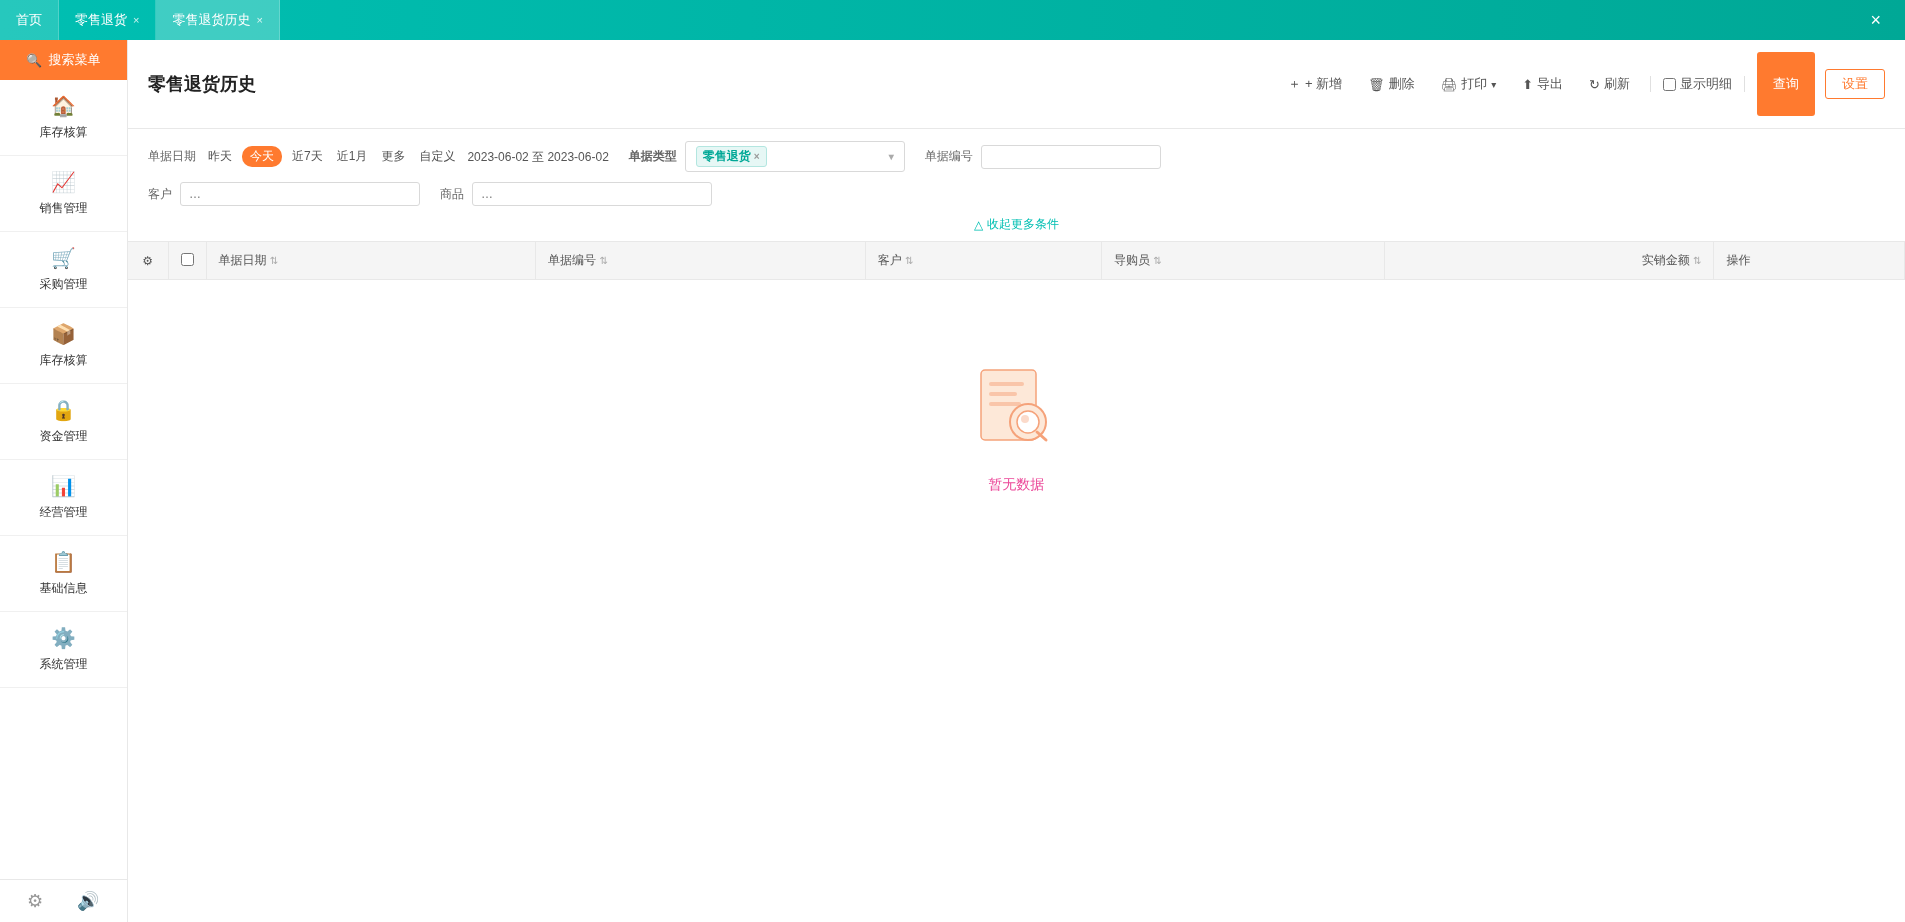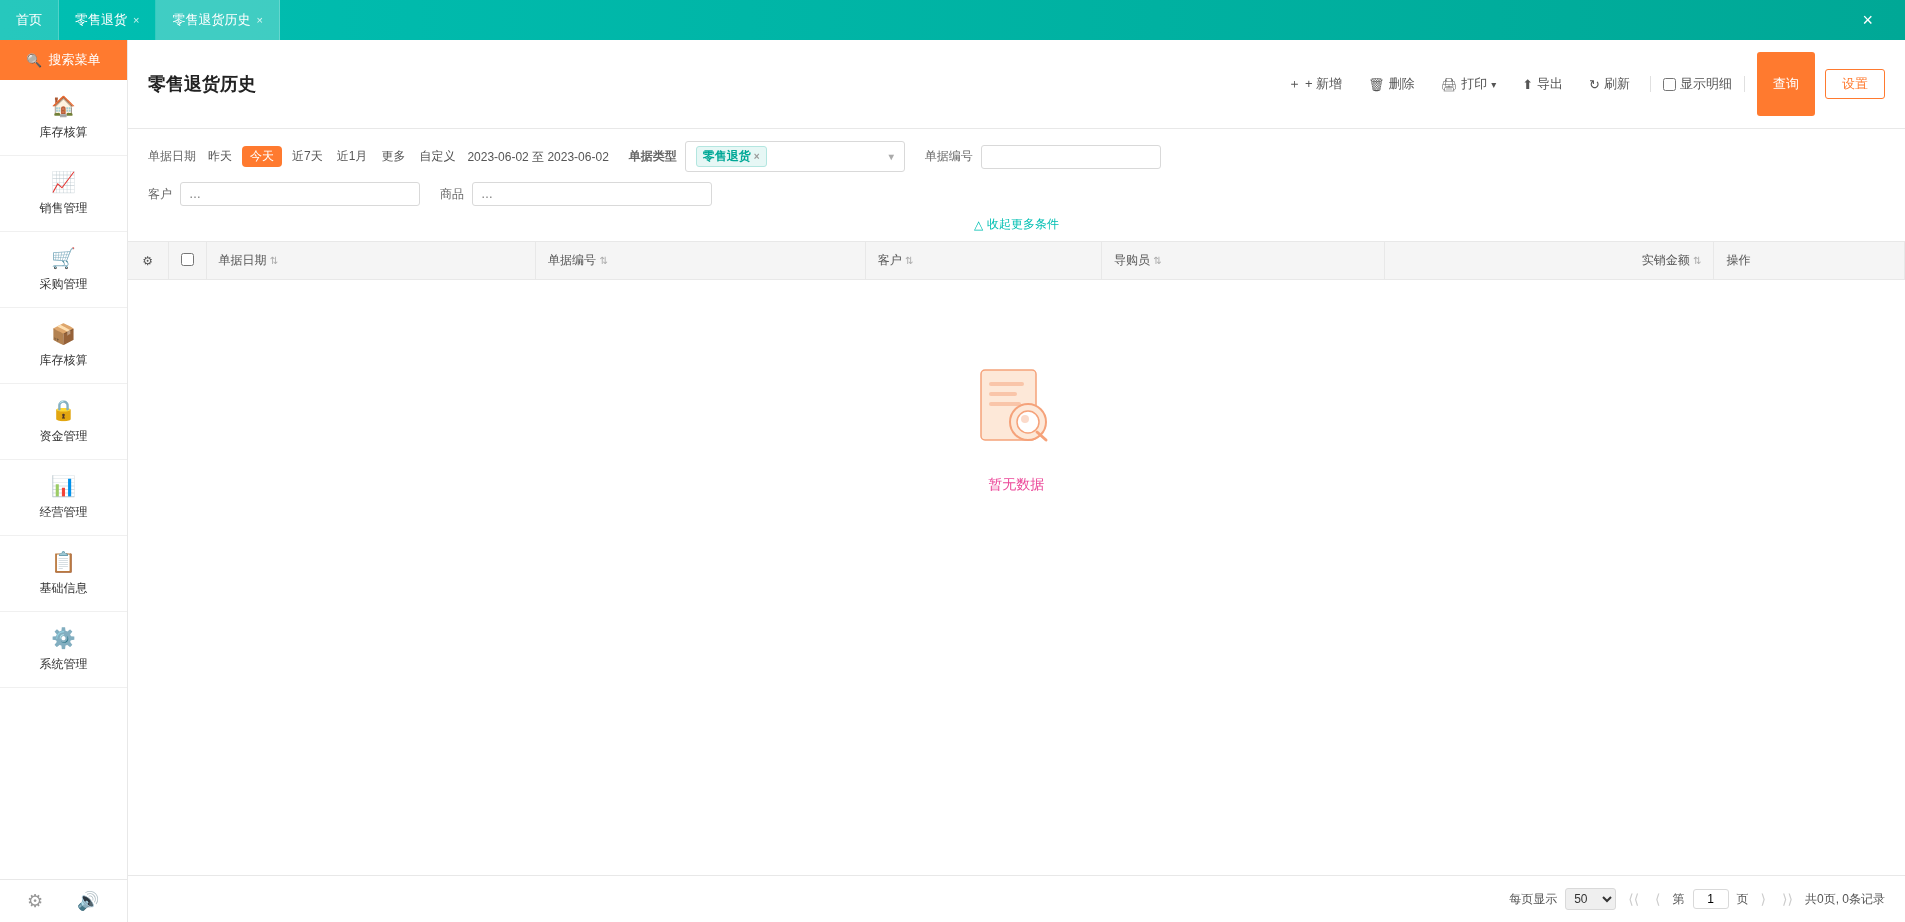--- a/index.html
+++ b/index.html
@@ -4,21 +4,21 @@
   <style>
     * { box-sizing: border-box; margin: 0; padding: 0; font-family: 'Microsoft YaHei', Arial, sans-serif; }
     body { display: flex; flex-direction: column; height: 922px; width: 1905px; overflow: hidden; background: #f5f5f5; }
 
     
     .top-bar {
       height: 40px;
       background: linear-gradient(90deg, #00bfb2, #00a896);
       display: flex;
       align-items: center;
-      padding: 0 8px 0 0;
+      padding: 0 0 0 0;
       flex-shrink: 0;
     }
     .top-bar-tabs {
       display: flex;
       align-items: stretch;
       height: 100%;
       flex: 1;
     }
     .top-tab {
       display: flex;
@@ -118,21 +118,21 @@
       border-bottom: 1px solid #e8e8e8;
       flex-shrink: 0;
     }
     .filter-row { display: flex; align-items: center; gap: 20px; margin-bottom: 10px; flex-wrap: wrap; }
     .filter-label { font-size: 12px; color: #666; white-space: nowrap; }
     .filter-date-options { display: flex; align-items: center; gap: 6px; }
     .date-option {
       font-size: 12px; color: #555; cursor: pointer; padding: 2px 4px; border-radius: 2px;
     }
     .date-option.today {
-      background: #ff7a2f; color: white; border-radius: 4px; padding: 2px 8px;
+      background: #ff7a2f; color: white; border-radius: 10px; padding: 2px 8px;
     }
     .date-range { font-size: 12px; color: #555; margin-top: 2px; }
     .filter-type-box {
       display: flex; align-items: center; gap: 8px;
       border: 1px solid #d9d9d9; border-radius: 3px; padding: 4px 10px;
       min-width: 220px; cursor: pointer; font-size: 12px; color: #333;
     }
     .filter-tag {
       background: #e6f7f5; color: #00a896; border: 1px solid #b3e6e0;
       border-radius: 3px; padding: 1px 6px; font-size: 12px; display: flex; align-items: center; gap: 3px;
@@ -401,32 +401,15 @@
                   </svg>
                 </div>
                 <span>暂无数据</span>
               </div>
             </td>
           </tr>
         </tbody>
       </table>
     </div>
 
-    <div class="pagination-bar">
-      <span>每页显示</span>
-      <select class="page-size-select">
-        <option value="10">10</option>
-        <option value="20">20</option>
-        <option value="50" selected="">50</option>
-        <option value="100">100</option>
-      </select>
-      <span class="page-nav-btn disabled">⟨⟨</span>
-      <span class="page-nav-btn disabled">⟨</span>
-      <span>第</span>
-      <input class="page-input" type="text" value="1" style="">
-      <span>页</span>
-      <span class="page-nav-btn disabled">⟩</span>
-      <span class="page-nav-btn disabled">⟩⟩</span>
-      <span>共0页, 0条记录</span>
-    </div>
 
   </div>
 </div>
 
 </body></html>

